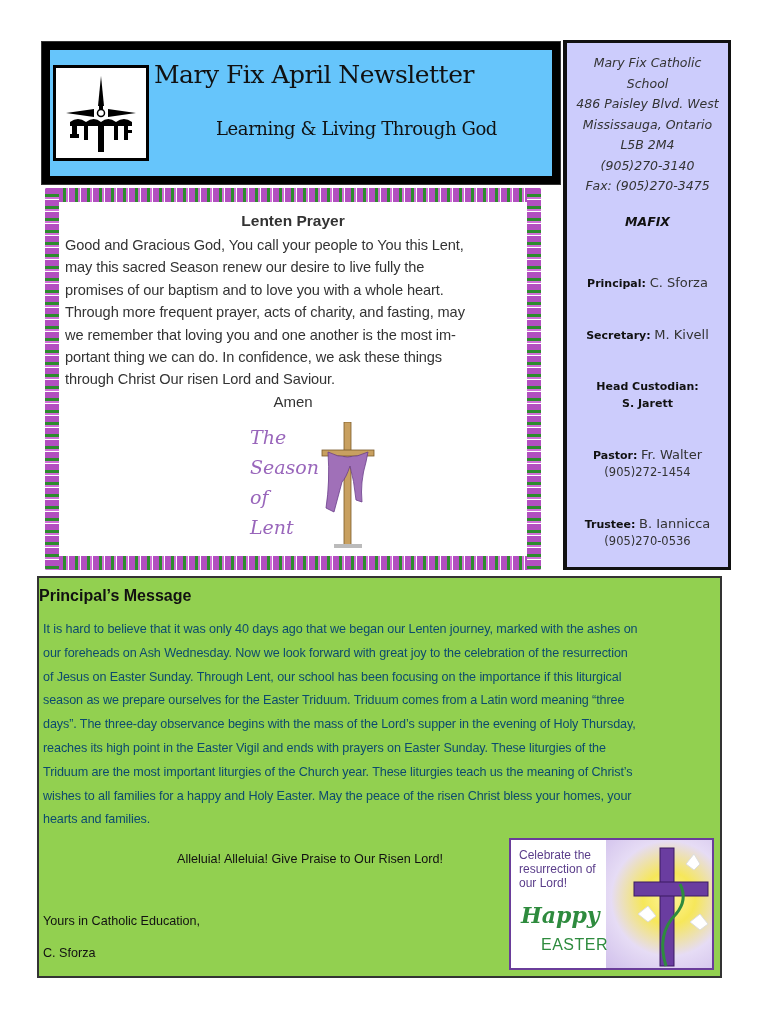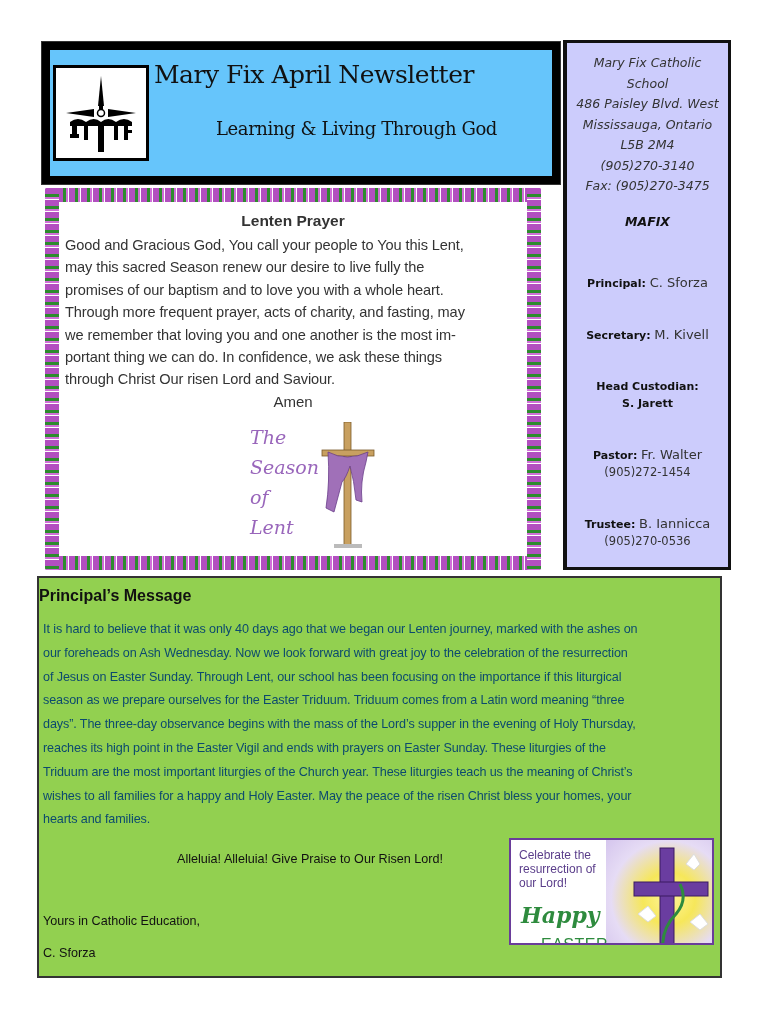--- a/index.html
+++ b/index.html
@@ -33,21 +33,21 @@
   .lent-word { position:absolute; left:2px; font-family:"DejaVu Serif", serif; font-style:italic; color:#9966bb; font-size:19px; }
 
   
   #principal { left:37px; top:576px; width:685px; height:402px; box-sizing:border-box; background:#92d050; border:2px solid #333; }
   #pm-title { position:absolute; left:0; right:0; top:9px; text-align:left; font-weight:bold; font-size:16px; color:#111; }
   #pm-body { position:absolute; left:4px; top:40px; width:675px; font-size:12.6px; line-height:23.8px; color:#0c4a6e; letter-spacing:-0.1px; }
   #pm-alleluia { position:absolute; left:90px; top:274px; font-size:12.6px; color:#111;margin-left:48px; }
   #pm-closing { position:absolute; left:4px; top:336px; font-size:12.6px; color:#111; }
   #pm-sign { position:absolute; left:4px; top:368px; font-size:12.6px; color:#111; }
 
-  #easter-card { position:absolute; left:470px; top:260px; width:205px; height:107px; background:#ffffff; border:2px solid #6a3d9a; box-sizing:border-box; overflow:hidden; }
+  #easter-card { position:absolute; left:470px; top:260px; width:205px; height:132px; background:#ffffff; border:2px solid #6a3d9a; box-sizing:border-box; overflow:hidden; }
   #easter-glow { position:absolute; left:95px; top:0; width:140px; height:130px; background: radial-gradient(circle at 45% 45%, #fff59a 0%, #f6e75a 25%, #e6dcf5 55%, #c9b6e8 100%); }
   #easter-celebrate { position:absolute; left:8px; top:8px; font-size:12px; line-height:14px; color:#5a3d8a; }
   #easter-happy { position:absolute; left:10px; top:62px; font-family:"DejaVu Serif", serif; font-style:italic; font-size:22px; color:#2e8b3e;font-weight:bold; }
   #easter-word { position:absolute; left:30px; top:96px; font-size:16px; color:#2e8b3e; letter-spacing:0.5px;text-align:center; }
 </style>
 </head>
 <body>
 
 <div id="header" class="abs">
   <div id="header-inner">

